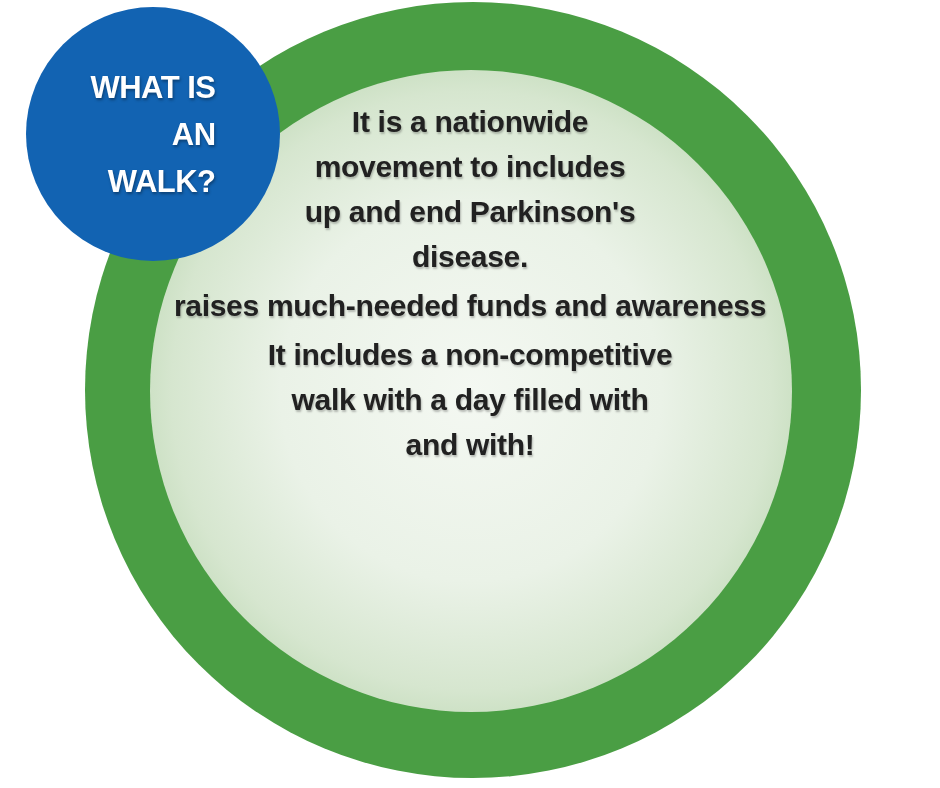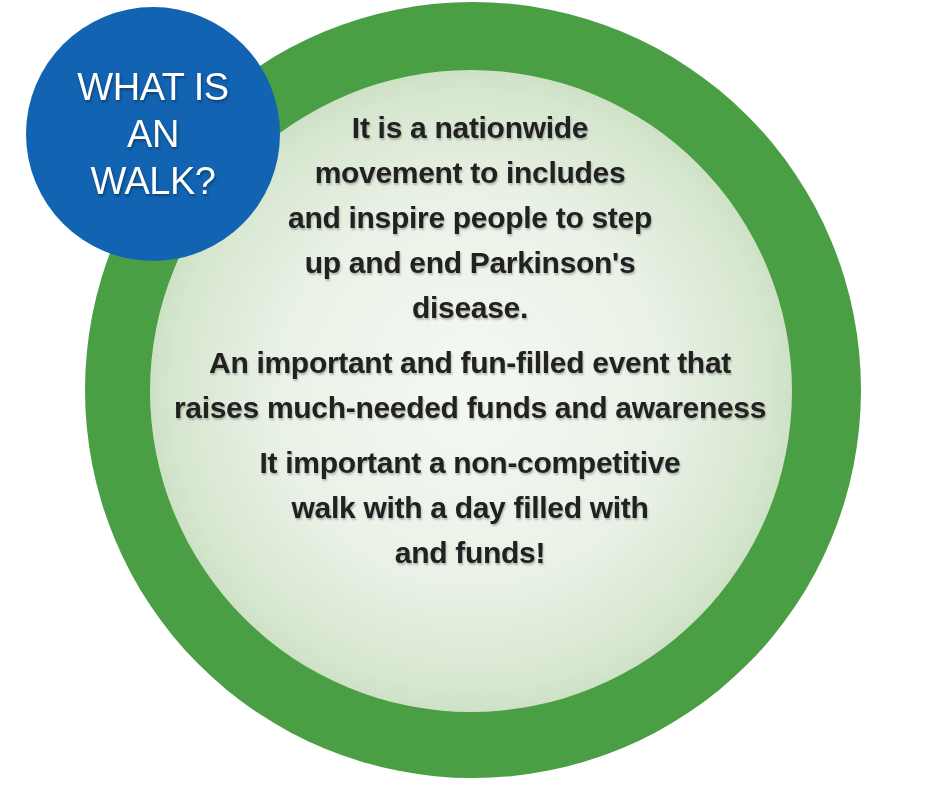--- a/index.html
+++ b/index.html
@@ -37,21 +37,21 @@
 
   
   .content {
     position: absolute;
     left: 120px; top: 95px;
     width: 700px;
     text-align: center;
     color: var(--body-text, #212121);
     font-weight: 700;
   }
-  .content p { margin: 10px; }
+  .content p { margin: 4px; }
   .content .line {
     display: block;
     font-size: 30px;
     line-height: 45px;
     letter-spacing: -0.3px;
     text-shadow: 1px 2px 2px rgba(33, 33, 33, 0.28);
   }
   .p-event { margin-top: 10px; }
   .p-activities { margin-top: 25px; }
 
@@ -63,52 +63,51 @@
     border-radius: 50%;
     background: var(--badge-blue, #1263b2);
     display: flex;
     align-items: center;
     justify-content: center;
     text-align: center;
   }
   .badge .line {
     display: block;
     color: var(--badge-text, #ffffff);
-    font-weight: 400;
-    font-size: 38px;
+    font-weight: 700;
+    font-size: 31px;
     line-height: 47px;
     letter-spacing: -0.5px;
     text-shadow: 1px 2px 3px rgba(0, 0, 0, 0.35);
+    text-align: right;
   }
 </style>
 </head>
 <body>
 
 <div>
 
   <div class="outer-circle"></div>
 
   <div class="inner-circle"></div>
 
   <div class="content">
     <p>
       <span class="line">It is a nationwide</span>
       <span class="line">movement to includes</span>
-      <span class="line">and inspire people to step</span>
       <span class="line">up and end Parkinson's</span>
       <span class="line">disease.</span>
     </p>
     <p class="p-event">
-      <span class="line">An important and fun-filled event that</span>
       <span class="line">raises much-needed funds and awareness</span>
     </p>
     <p class="p-activities">
-      <span class="line">It important a non-competitive</span>
+      <span class="line">It includes a non-competitive</span>
       <span class="line">walk with a day filled with</span>
-      <span class="line">and funds!</span>
+      <span class="line">and with!</span>
     </p>
   </div>
 
   <div class="badge">
     <div>
       <span class="line">WHAT IS</span>
       <span class="line">AN</span>
       <span class="line">WALK?</span>
     </div>
   </div>

